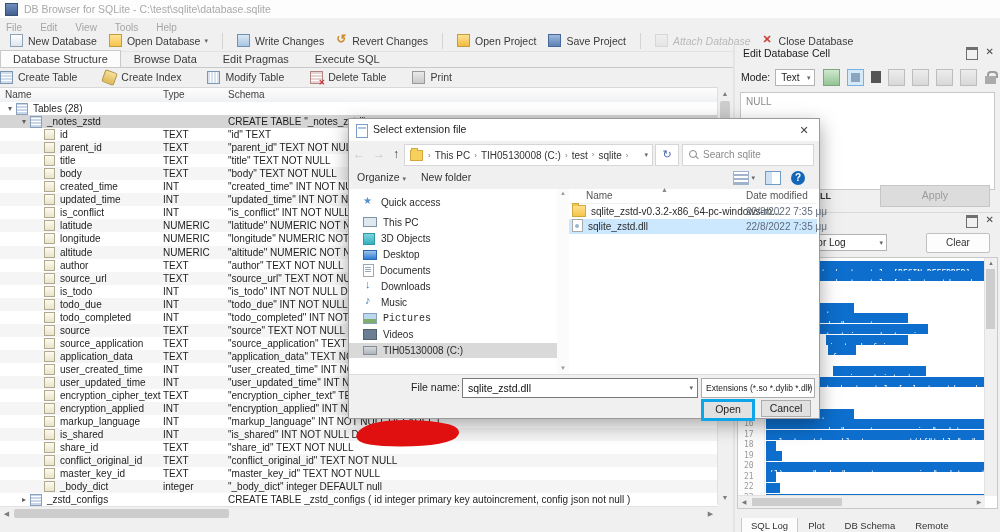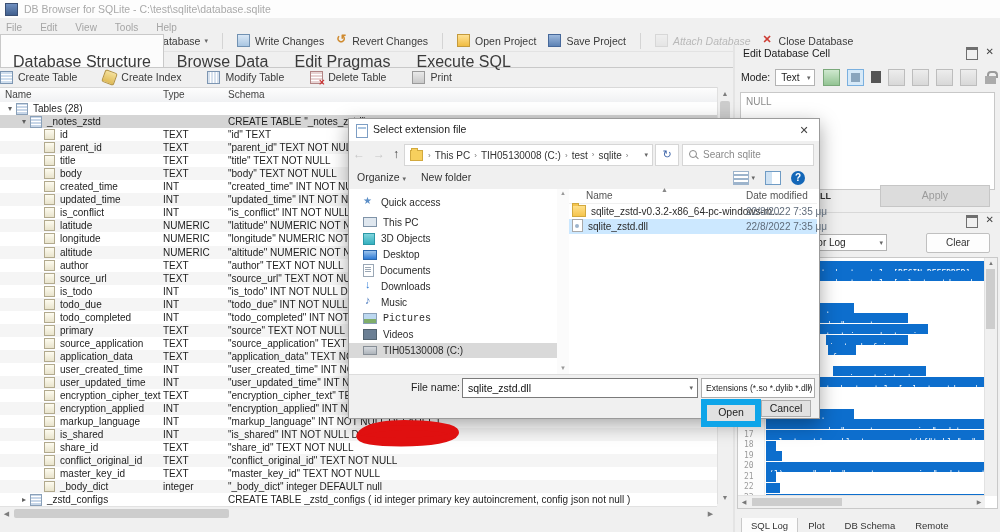--- a/index.html
+++ b/index.html
@@ -28,21 +28,21 @@
   [data-icon="revert-changes-icon"]{background:transparent;}
   [data-icon="revert-changes-icon"]::before{content:"↺";position:absolute;left:0;top:-3px;font-size:12px;color:#cf8a2e;font-weight:bold;}
   [data-icon="open-project-icon"]{background:linear-gradient(#ffe193,#f0bc42);border:1px solid #c49a3c;}
   [data-icon="save-project-icon"]{background:linear-gradient(#9db9dd,#5d82b4);border:1px solid #46689a;}
   [data-icon="attach-database-icon"]{background:linear-gradient(#ececec,#d2d2d2);border:1px solid #ababab;}
   [data-icon="close-database-icon"]{background:transparent;}
   [data-icon="close-database-icon"]::before{content:"✕";position:absolute;left:0;top:-2px;font-size:11px;color:#cd3d34;font-weight:bold;}
 
   
   .maintabs{position:absolute;left:0;top:51px;width:733px;height:16px;border-bottom:1px solid #c9c9c9;display:flex;align-items:flex-end;}
-  .mtab{font-size:16px;color:#3a3a3a;padding:18px 12px 2px 12px;border:1px solid transparent;border-bottom:none;height:12px;text-align:right;}
+  .mtab{font-size:11px;color:#3a3a3a;padding:2px 12px 2px 12px;border:1px solid transparent;border-bottom:none;height:12px;text-align:right;}
   .mtab.active{background:#fcfcfc;border-color:#c9c9c9;}
 
   
   .structbar{position:absolute;left:0;top:68px;width:733px;height:18px;display:flex;align-items:center;}
   .sbtn{display:flex;align-items:center;font-size:10.5px;color:#3a3a3a;margin-right:26px;white-space:nowrap;}
   .sicon{width:11px;height:11px;display:inline-block;margin-right:5px;position:relative;}
   [data-icon="create-table-icon"]{background:repeating-linear-gradient(0deg,#cfdeee 0 2px,#fff 2px 3px);border:1px solid #7d96b2;}
   [data-icon="create-index-icon"]{background:linear-gradient(#f4e09a,#dfba55);border:1px solid #b3913d;transform:rotate(20deg);border-radius:2px;}
   [data-icon="modify-table-icon"]{background:repeating-linear-gradient(90deg,#d8e2ee 0 2px,#fff 2px 3px);border:1px solid #7d96b2;}
   [data-icon="delete-table-icon"]{background:repeating-linear-gradient(0deg,#e8d3d3 0 2px,#fff 2px 3px);border:1px solid #b28585;}
@@ -185,21 +185,21 @@
   .fname{flex:none;}
   .fdate{position:absolute;left:177px;color:#5f6b7a;}
   .dbottom{position:absolute;left:0;bottom:0;right:0;height:43px;background:#f0f0f0;border-top:1px solid #ddd;}
   .fnlabel{position:absolute;left:62px;top:6px;font-size:10.5px;color:#222;}
   .fncombo{position:absolute;left:113px;top:3px;width:234px;height:18px;background:#fff;border:1px solid #7a7a7a;}
   .fnval{position:absolute;left:5px;top:3px;font-size:10.5px;color:#111;}
   .fncombo::after{content:"▾";position:absolute;right:4px;top:5px;font-size:7px;color:#666;}
   .extcombo{position:absolute;left:352px;top:3px;width:112px;height:18px;background:#fff;border:1px solid #adadad;}
   .extval{position:absolute;left:4px;top:4px;font-size:8.5px;color:#222;white-space:nowrap;}
   .extcombo::after{content:"▾";position:absolute;right:3px;top:5px;font-size:7px;color:#666;}
-  .openbtn{position:absolute;left:352px;top:24px;width:48px;height:16px;background:#e1e1e1;border:6px solid #0ea5e9;font-size:10.5px;color:#222;text-align:center;line-height:14px;}
+  .openbtn{position:absolute;left:352px;top:24px;width:48px;height:16px;background:#e1e1e1;border:3px solid #0ea5e9;font-size:10.5px;color:#222;text-align:center;line-height:14px;}
   .cancelbtn{position:absolute;left:412px;top:25px;width:48px;height:15px;background:#e1e1e1;border:1px solid #adadad;font-size:10.5px;color:#222;text-align:center;line-height:14px;}
   .ibeam{position:absolute;left:246px;top:4px;width:1px;height:12px;background:#333;}
   .ibeam::before,.ibeam::after{content:"";position:absolute;left:-2px;width:5px;height:1px;background:#333;}
   .ibeam::before{top:-1px;} .ibeam::after{bottom:-1px;}
   .scribble{position:absolute;left:2px;top:230px;width:112px;height:28px;z-index:5;}
 </style>
 </head>
 <body>
 
 <div id="app">
@@ -426,21 +426,21 @@
         <span class="texp"></span>
         <span class="tico" data-icon="field-icon"></span>
         <span class="tname">todo_completed</span>
         <span class="ttype">INT</span>
         <span class="tschema">"todo_completed" INT NOT NULL</span>
       </div>
       <div class="trow">
         <span class="tind" style="width: 32px;"></span>
         <span class="texp"></span>
         <span class="tico" data-icon="field-icon"></span>
-        <span class="tname">primary</span>
+        <span class="tname">source</span>
         <span class="ttype">TEXT</span>
         <span class="tschema">"source" TEXT NOT NULL</span>
       </div>
       <div class="trow">
         <span class="tind" style="width: 32px;"></span>
         <span class="texp"></span>
         <span class="tico" data-icon="field-icon"></span>
         <span class="tname">source_application</span>
         <span class="ttype">TEXT</span>
         <span class="tschema">"source_application" TEXT NOT NULL</span>

